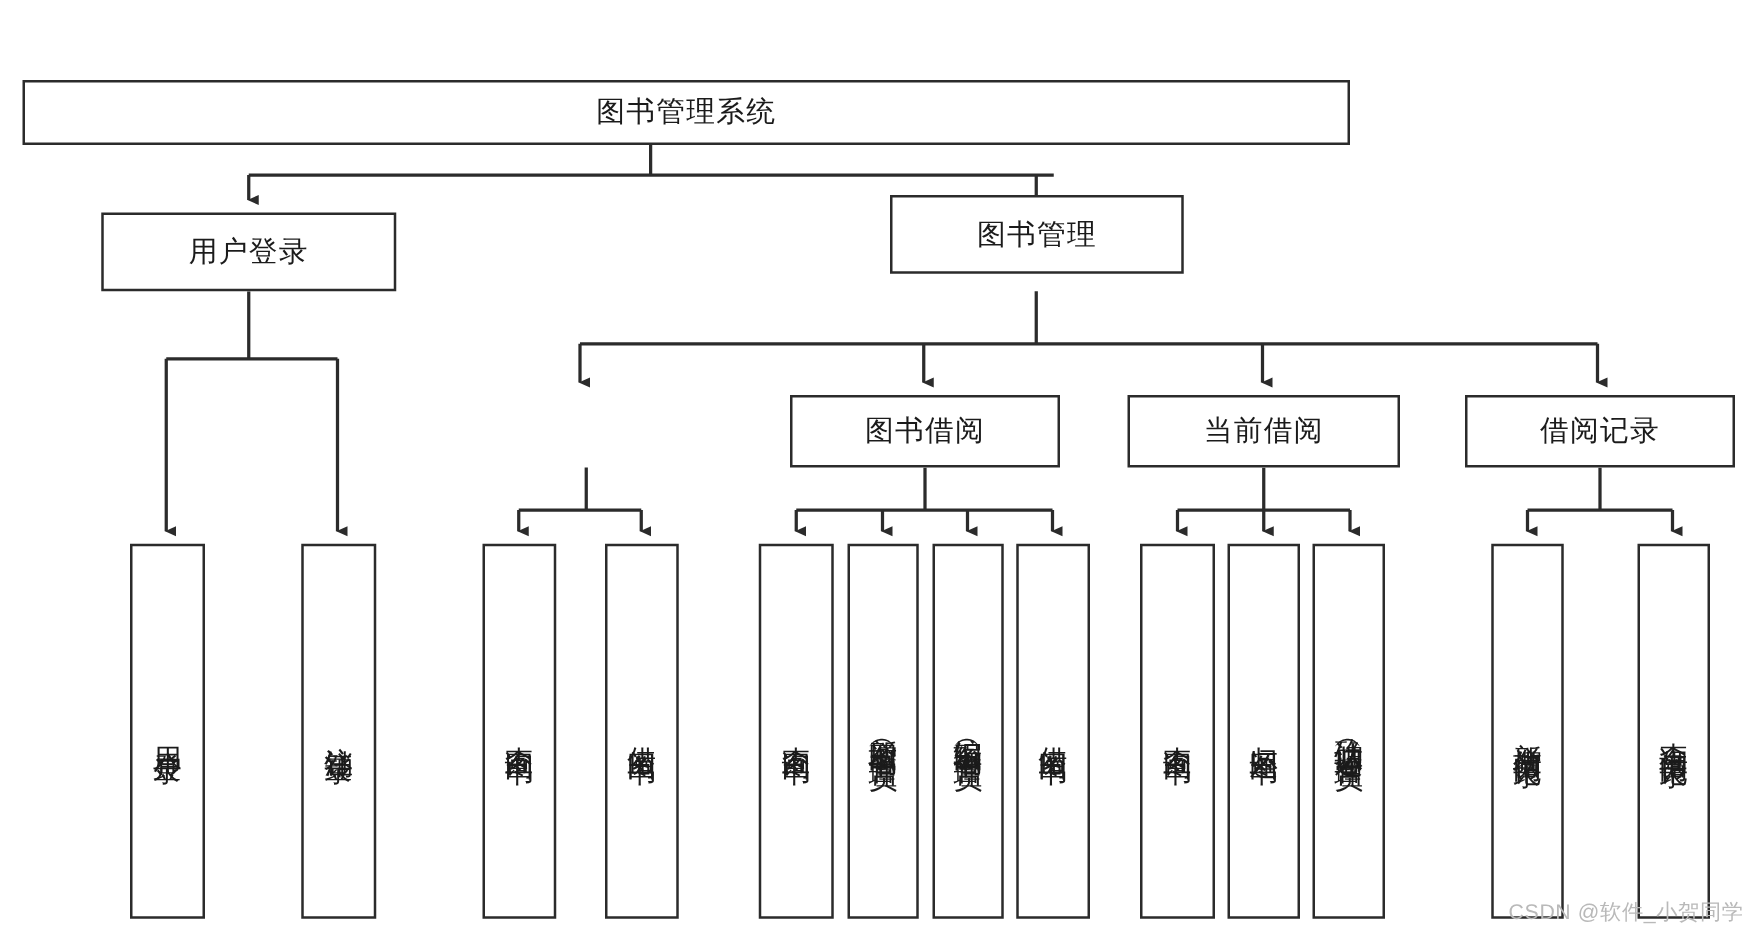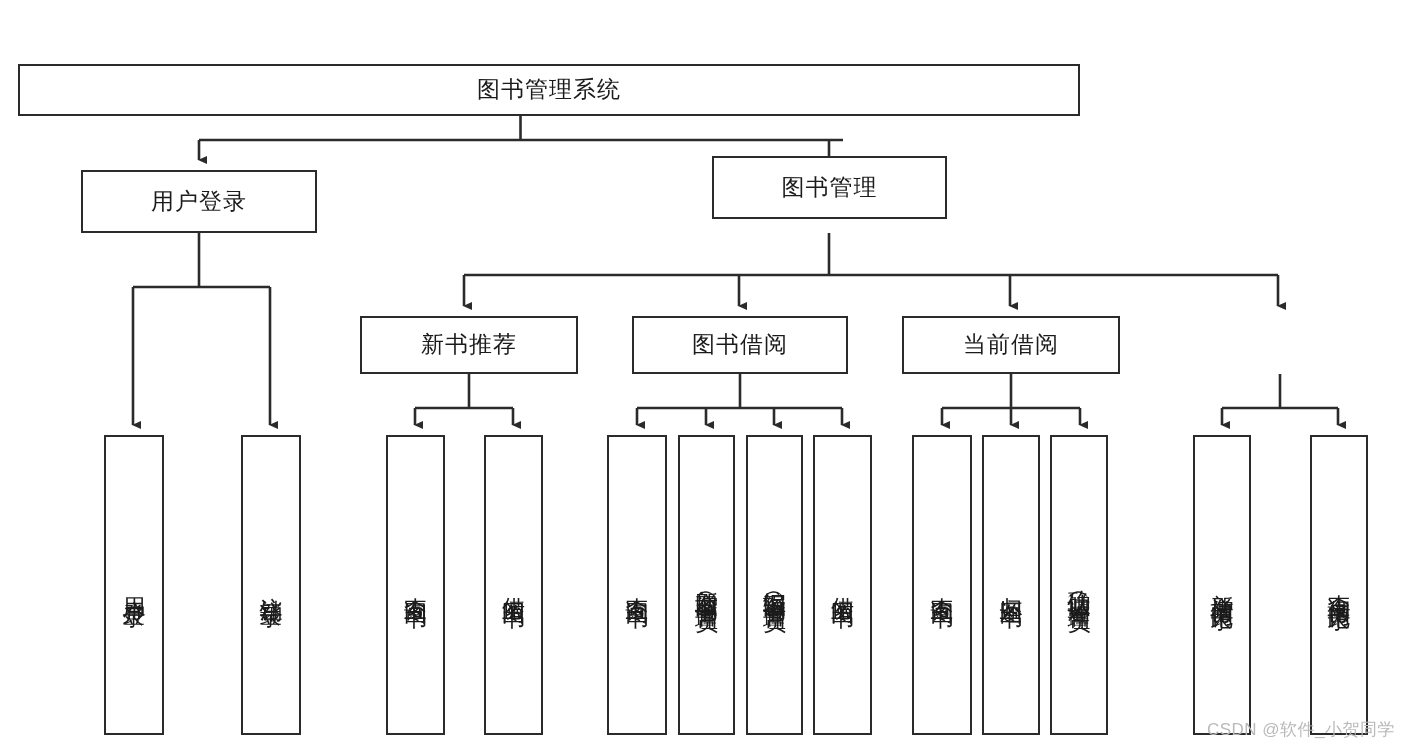--- a/index.html
+++ b/index.html
@@ -126,32 +126,32 @@
   </div>
 
   <div class="node horiz" style="left:81px; top:170px; width:236px; height:63px;">
     <span>用户登录</span>
   </div>
 
   <div class="node horiz" style="left:712px; top:156px; width:235px; height:63px;">
     <span>图书管理</span>
   </div>
 
-  <div class="node horiz" style="left:360px; top:316px; width:218px; height:58px;">
-    <span>新书推荐</span>
-  </div>
 
   <div class="node horiz" style="left:632px; top:316px; width:216px; height:58px;align-items:center;">
     <span>图书借阅</span>
   </div>
 
   <div class="node horiz" style="left:902px; top:316px; width:218px; height:58px;font-family:Liberation Serif, serif;">
     <span>当前借阅</span>
   </div>
 
+  <div class="node horiz" style="left:1172px; top:316px; width:216px; height:58px;">
+    <span>借阅记录</span>
+  </div>
 
   <div class="node vert" style="left:104px; top:435px; width:60px; height:300px;">
     <span class="vlabel">用户登录</span>
   </div>
 
   <div class="node vert" style="left:241px; top:435px; width:60px; height:300px;">
     <span class="vlabel">注销登录</span>
   </div>
 
   <div class="node vert" style="left:386px; top:435px; width:59px; height:300px;">

